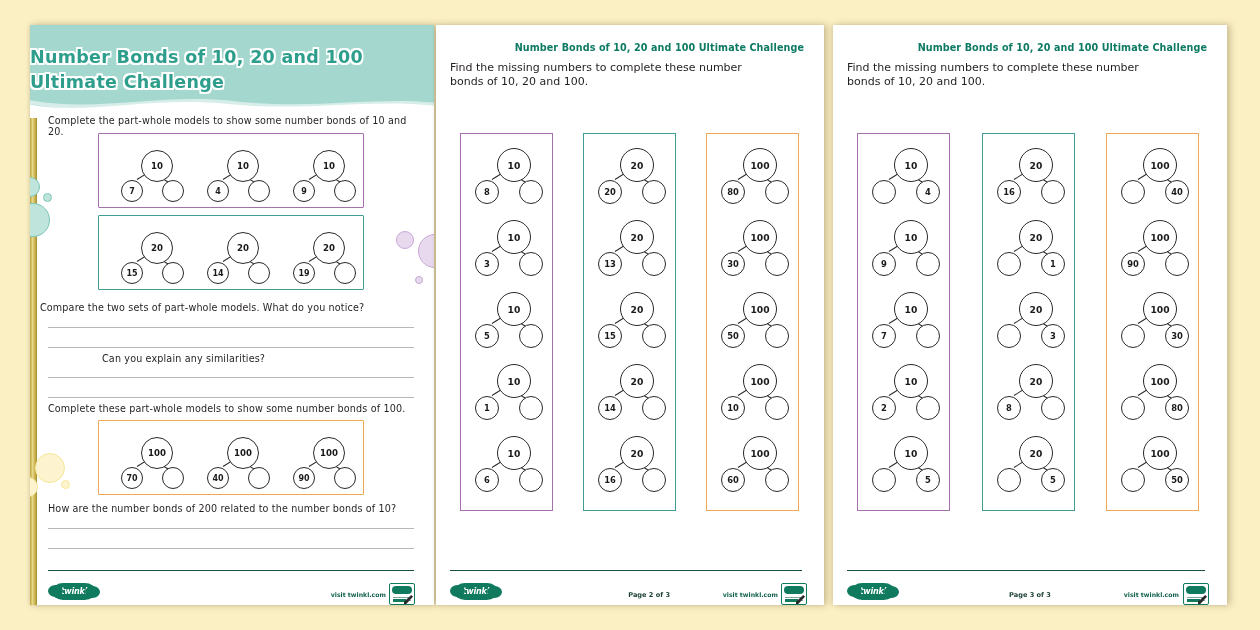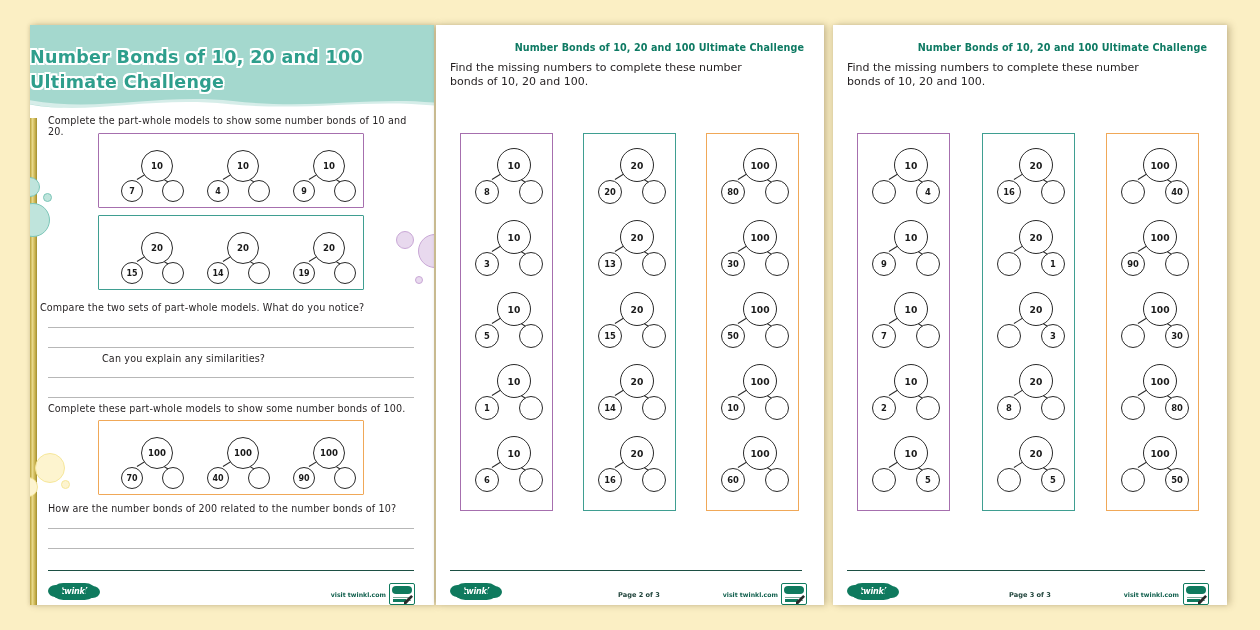--- a/index.html
+++ b/index.html
@@ -453,21 +453,21 @@
         <div class="branch bl"></div>
         <div class="branch br"></div>
         <div class="whole">100</div>
         <div class="part left">60</div>
         <div class="part right"></div>
       </div>
     </div>
 
     <div class="footer-rule" style="left:14px; top:545px; width:352px;"></div>
     <div class="twinkl-logo" style="left:18px; top:558px;">twinkl</div>
-    <div class="page-num" style="left:148px; top:566px; width:110px;">Page 2 of 3</div>
+    <div class="page-num" style="left:124px; top:566px; width:110px;text-align:right;">Page 2 of 3</div>
     <div class="visit-url" style="left:254px; top:566px; width:88px;">visit twinkl.com</div>
     <div class="badge" style="left:345px; top:558px;">
       <div class="b-top"></div>
       <div class="b-l1"></div>
       <div class="b-l2"></div>
       <div class="b-bar"></div>
       <div class="b-pen"></div>
     </div>
   </div>
 

